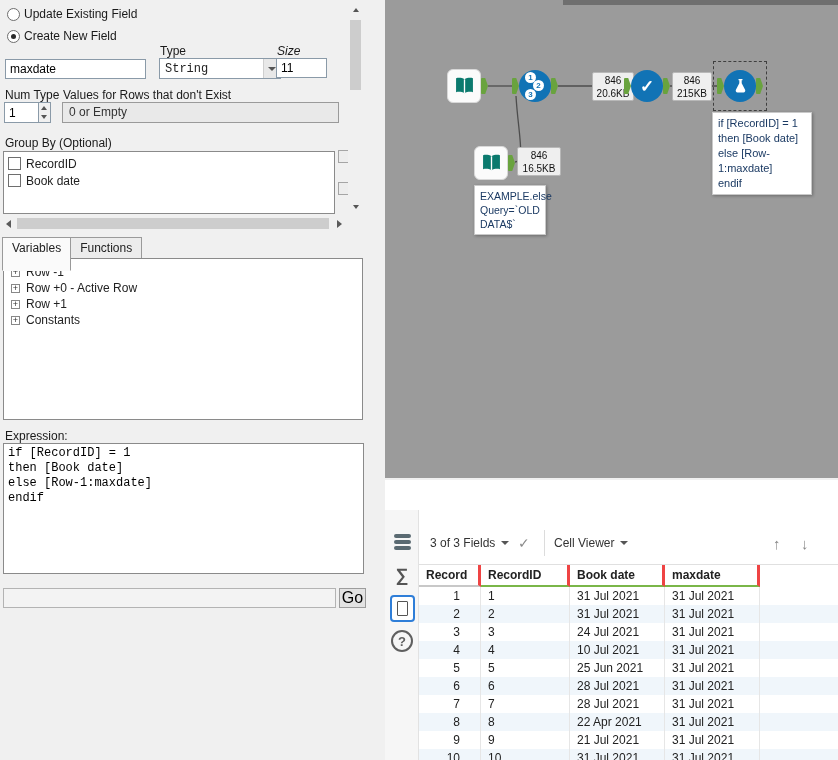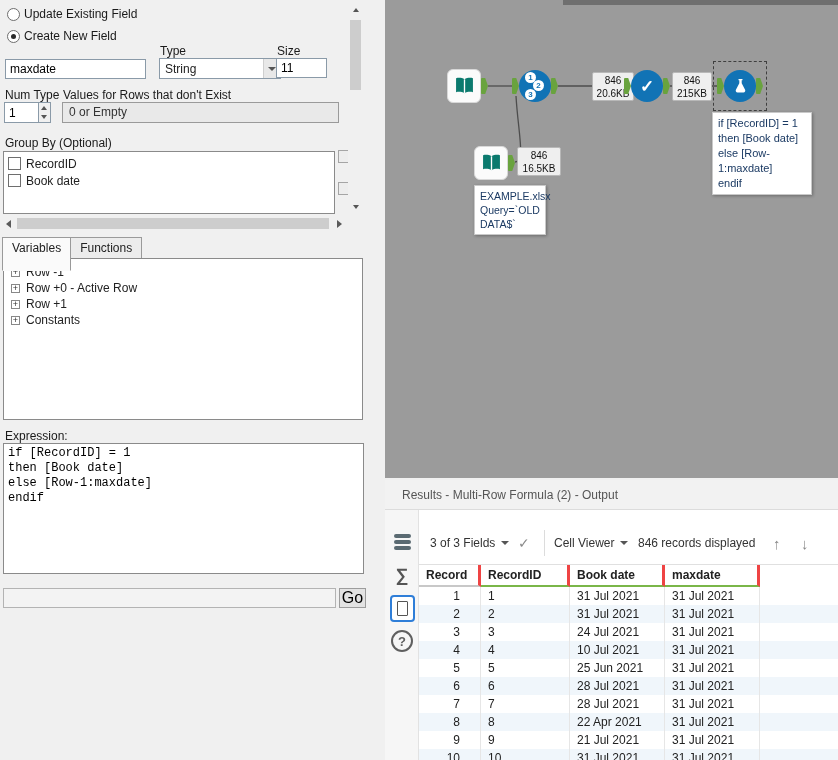--- a/index.html
+++ b/index.html
@@ -17,21 +17,21 @@
   .tri-up-s { width:0; height:0; border-left:3px solid transparent; border-right:3px solid transparent; border-bottom:4px solid #555; }
   .tri-down-s { width:0; height:0; border-left:3px solid transparent; border-right:3px solid transparent; border-top:4px solid #555; }
   .tri-left { width:0; height:0; border-top:4px solid transparent; border-bottom:4px solid transparent; border-right:5px solid #5a5a5a; }
   .tri-right { width:0; height:0; border-top:4px solid transparent; border-bottom:4px solid transparent; border-left:5px solid #5a5a5a; }
   .radio { position:absolute; width:13px; height:13px; border:1px solid #6e6e6e; border-radius:50%; background:#fff; }
   .radio.sel::after { content:""; position:absolute; inset:3px; border-radius:50%; background:#2b2b2b; }
   .win-cb { width:13px; height:13px; background:#fff; border:1px solid #6e6e6e; display:inline-block; flex:none; }
 
   
   #fieldname { left:5px; top:59px; width:141px; height:20px; }
-  #type-combo { left:159px; top:58px; width:122px; height:21px; }
+  #type-combo { left:159px; top:58px; width:122px; height:21px;font-family:Liberation Mono, monospace; }
   #size-input { left:276px; top:58px; width:51px; height:20px; }
   #numrows-spin { position:absolute; left:4px; top:102px; width:47px; height:21px; }
   #numrows-input { left:0; top:0; width:35px; height:21px; }
   .spin-btns { position:absolute; left:34px; top:0; width:13px; height:21px; border:1px solid #8a9aa8; border-left:none; display:flex; flex-direction:column; }
   #values-combo { position:absolute; left:62px; top:102px; width:277px; height:21px; background:#e9e9e9; border:1px solid #9a9a9a; padding:2px 6px; color:#333; }
   #groupby-list { position:absolute; left:3px; top:151px; width:332px; height:63px; background:#fff; border:1px solid #8a8a8a; padding:3px 4px; }
   .gb-item { display:flex; align-items:center; gap:5px; height:17px; }
   .clipped-box { position:absolute; width:13px; height:13px; background:#ededed; border:1px solid #a5a5a5; }
   #cutbox1 { left:338px; top:150px; } #cutbox2 { left:338px; top:182px; }
 
@@ -113,21 +113,21 @@
 
 <div id="app">
 
   <div>
     <span class="radio" style="left:7px;top:8px;"></span>
     <span class="lbl" style="left:24px;top:7px;">Update Existing Field</span>
     <span class="radio sel" style="left:7px;top:30px;"></span>
     <span class="lbl" style="left:24px;top:29px;">Create New  Field</span>
 
     <span class="lbl" style="left:160px;top:44px;">Type</span>
-    <span class="lbl" style="left:277px;top:44px;">Size</span>
+    <span class="lbl" style="left:277px;top:44px;font-style:italic;">Size</span>
     <input id="fieldname" class="win-input" value="maxdate" style="">
     <div id="type-combo" class="combo">
       <span class="txt">String</span>
       <span class="drop">
           <span class="tri-down"></span>
         </span>
     </div>
     <input id="size-input" class="win-input" value="11" style="">
 
     <span class="lbl" style="left:5px;top:88px;">Num Type</span>
@@ -283,27 +283,26 @@
           </svg>
       </span>
       <span class="anchor" style="left:33px;top:8px;"></span>
     </div>
 
     <div class="badge" style="left:132px;top:147px;width:44px;height:29px;">
       <div>846</div>
       <div>16.5KB</div>
     </div>
 
-    <div class="annotation" style="left:89px;top:185px;width:72px;min-height:48px;font-size:10.5px;line-height:14px;">EXAMPLE.xlsx
+    <div class="annotation" style="left:89px;top:185px;width:72px;min-height:48px;font-size:10.5px;line-height:14px;">EXAMPLE.else
 Query=`OLD
 DATA$`</div>
   </div>
 
   <div id="results">
-    <div id="res-header">Results - Multi-Row Formula (2) - Output</div>
 
     <div id="res-iconstrip"></div>
     <div class="strip-icon" id="icon-stack">
         <span></span>
         <span></span>
         <span></span>
       </div>
     <div class="strip-icon" id="icon-sigma">∑</div>
     <div class="strip-icon" id="icon-page">
         <span></span>
@@ -313,21 +312,20 @@
     <div class="tb-item" id="tb-fields">
       <span>3 of 3 Fields</span>
       <span class="tri-down"></span>
     </div>
     <div class="tb-item" id="tb-check">✓</div>
     <div id="tb-sep"></div>
     <div class="tb-item" id="tb-cellviewer">
       <span>Cell Viewer</span>
       <span class="tri-down"></span>
     </div>
-    <div class="tb-item" id="tb-records">846 records displayed</div>
     <div class="tb-item" id="tb-up">↑</div>
     <div class="tb-item" id="tb-down">↓</div>
 
     <div id="res-table">
       <div id="res-thead">
           <div class="th c0 gray">Record</div>
           <div class="th c1 green">RecordID</div>
           <div class="th c2 green">Book date</div>
           <div class="th c3 green">maxdate</div>
           <div class="th fill"></div>

